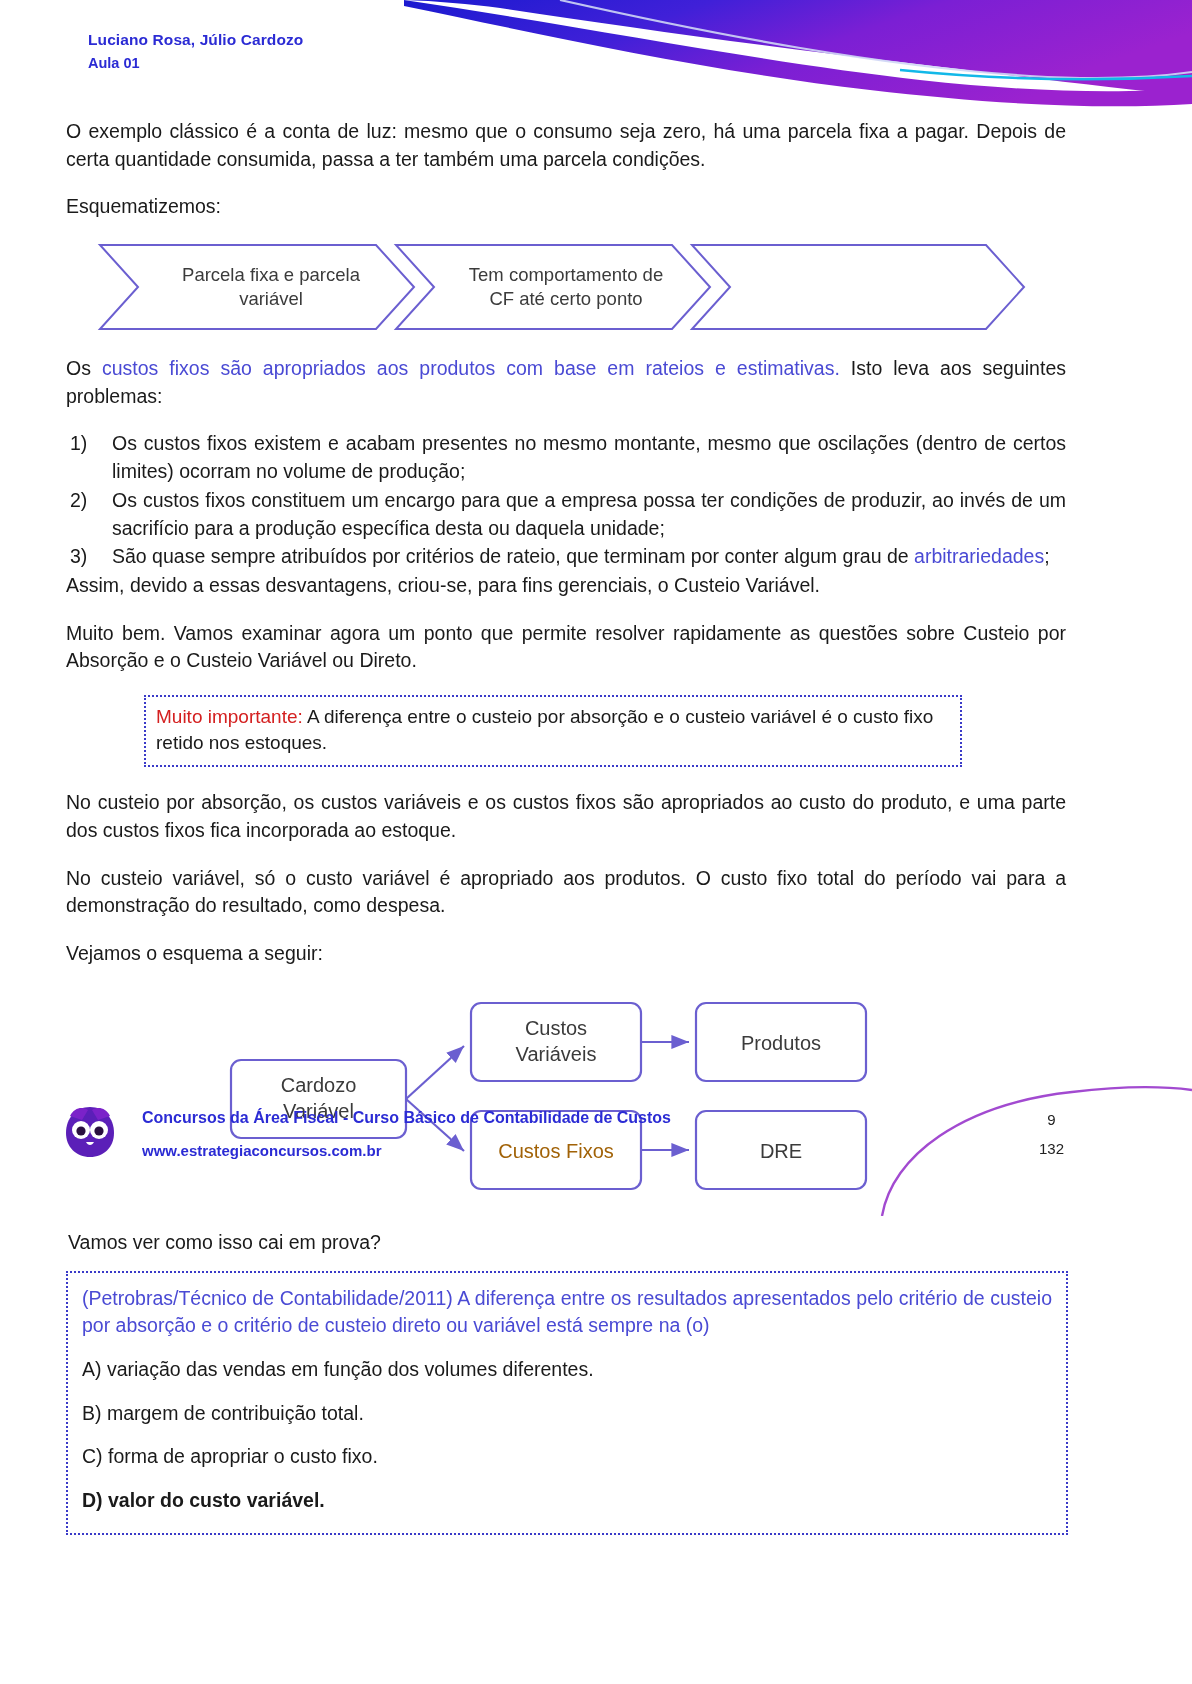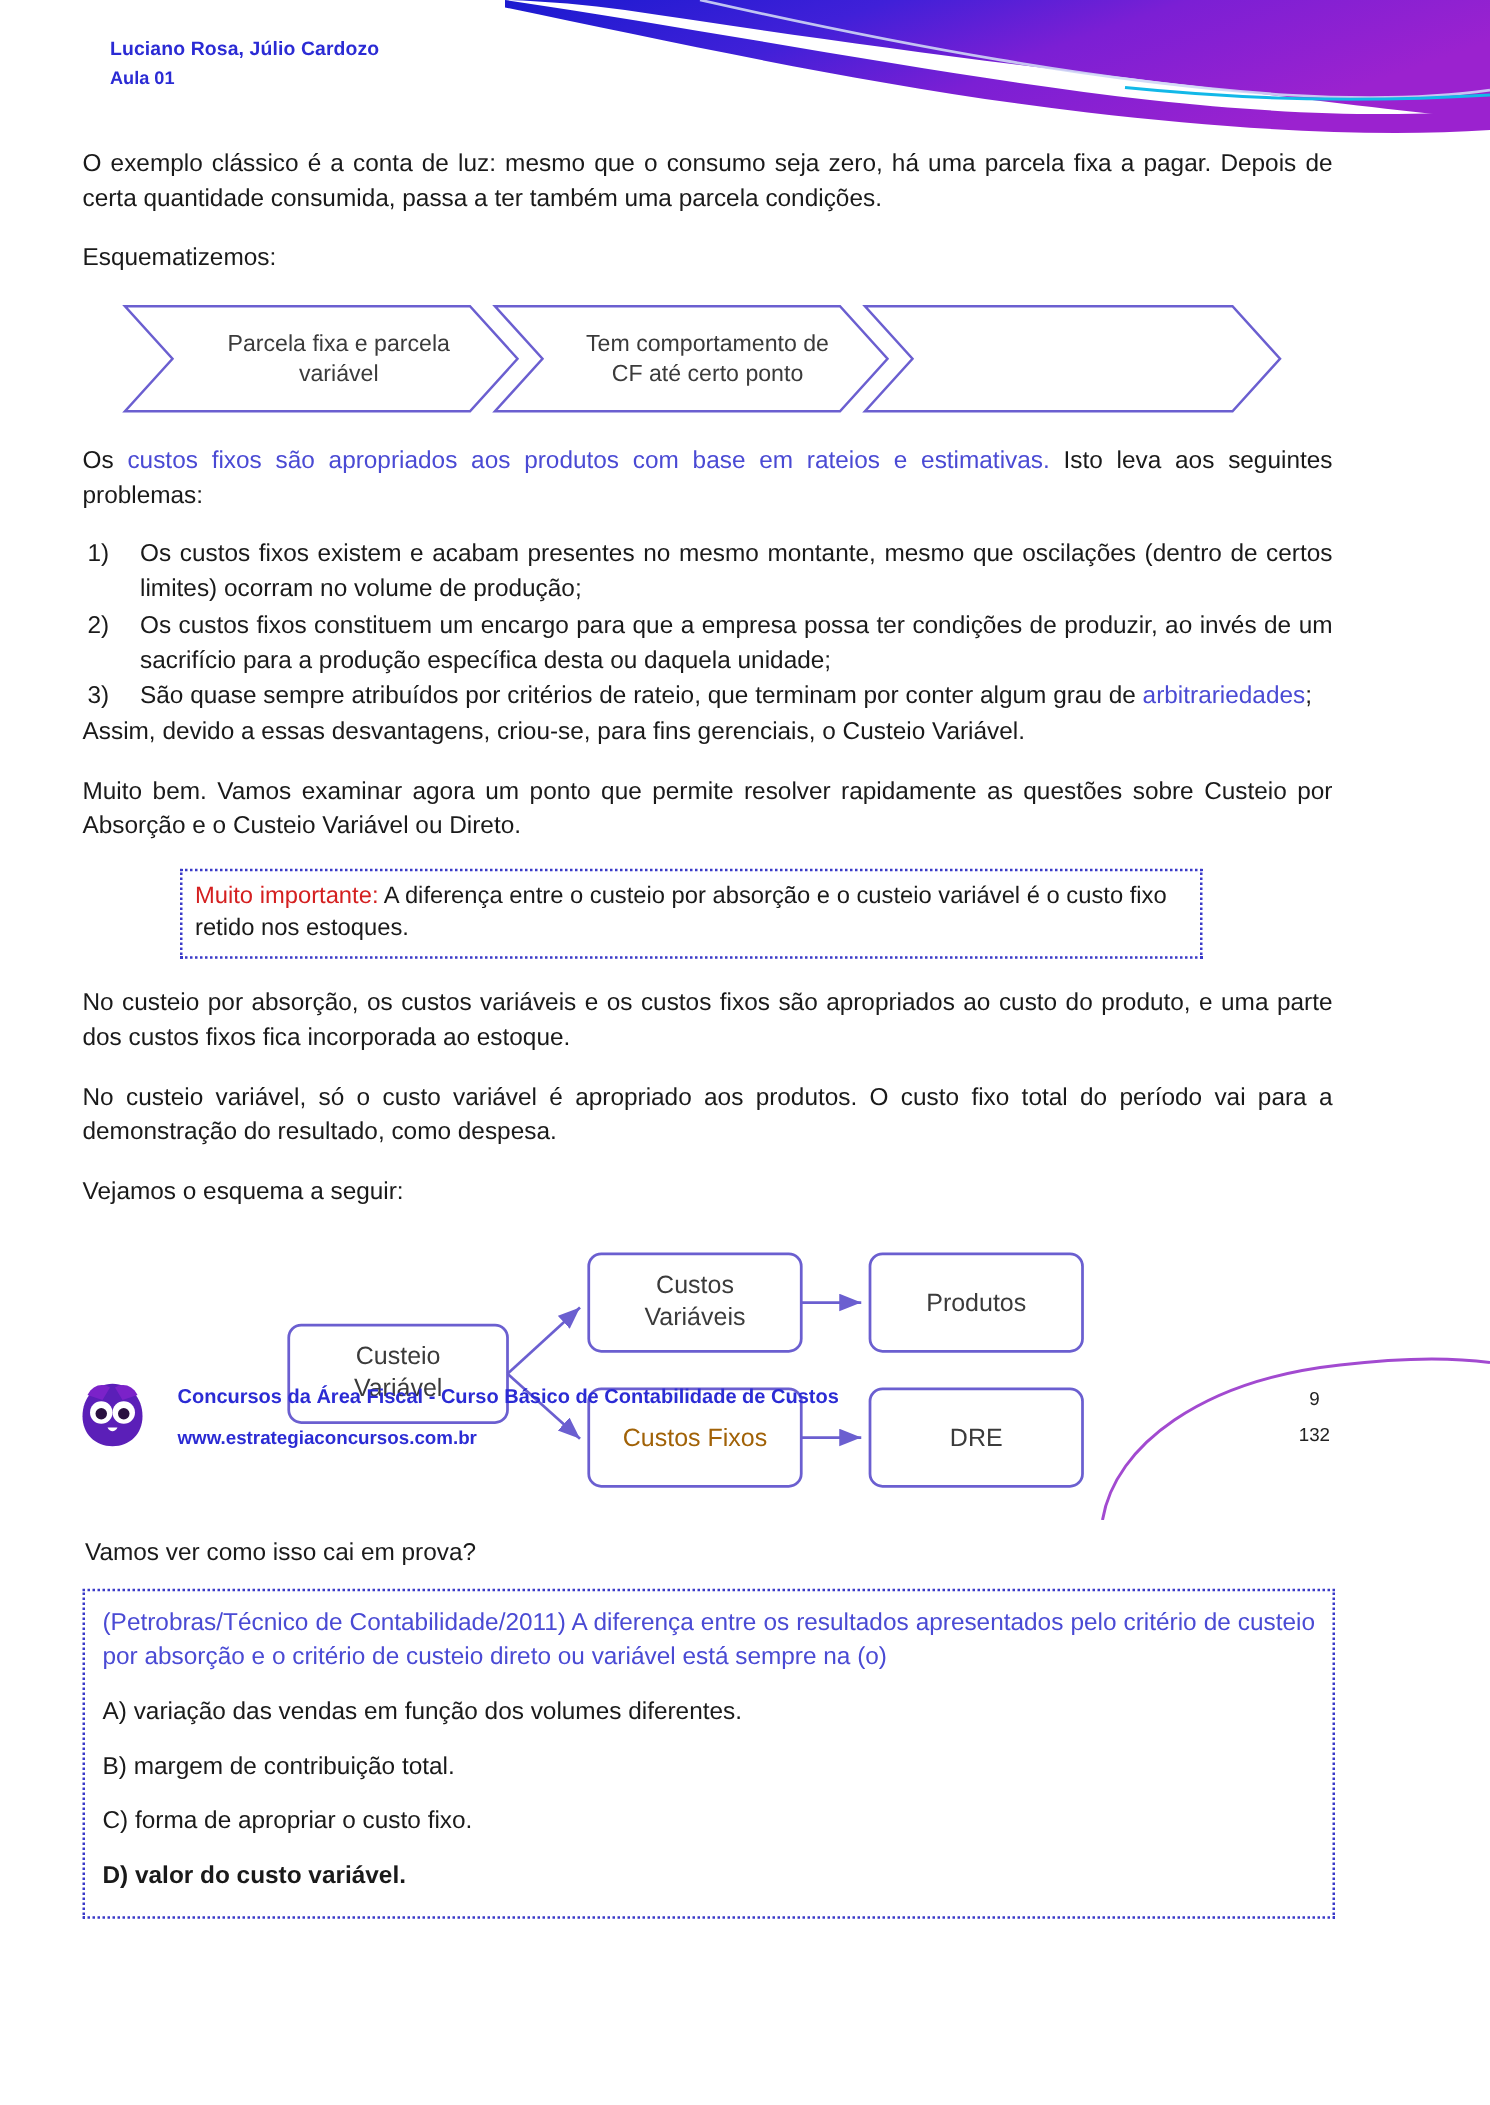--- a/index.html
+++ b/index.html
@@ -217,21 +217,21 @@
 
         <line x1="340" y1="111" x2="398" y2="58" stroke="#6b5fd0" stroke-width="2.2" marker-end="url(#arrowFlow)"></line>
         <line x1="340" y1="111" x2="398" y2="163" stroke="#6b5fd0" stroke-width="2.2" marker-end="url(#arrowFlow)"></line>
 
         <line x1="575" y1="54" x2="623" y2="54" stroke="#6b5fd0" stroke-width="2.2" marker-end="url(#arrowFlow)"></line>
         <line x1="575" y1="162" x2="623" y2="162" stroke="#6b5fd0" stroke-width="2.2" marker-end="url(#arrowFlow)"></line>
       </svg>
 
       <div style="position:absolute;left:165px;top:84px;width:175px;text-align:center;
                   font-size:20px;line-height:1.3;color:#3b3b3b;">
-        <div>Custeio</div>
+        <div>Cardozo</div>
         <div>Variável</div>
       </div>
 
       <div style="position:absolute;left:405px;top:27px;width:170px;text-align:center;
                   font-size:20px;line-height:1.3;color:#3b3b3b;">
         <div>Custos</div>
         <div>Variáveis</div>
       </div>
 
       <div style="position:absolute;left:405px;top:150px;width:170px;text-align:center;

